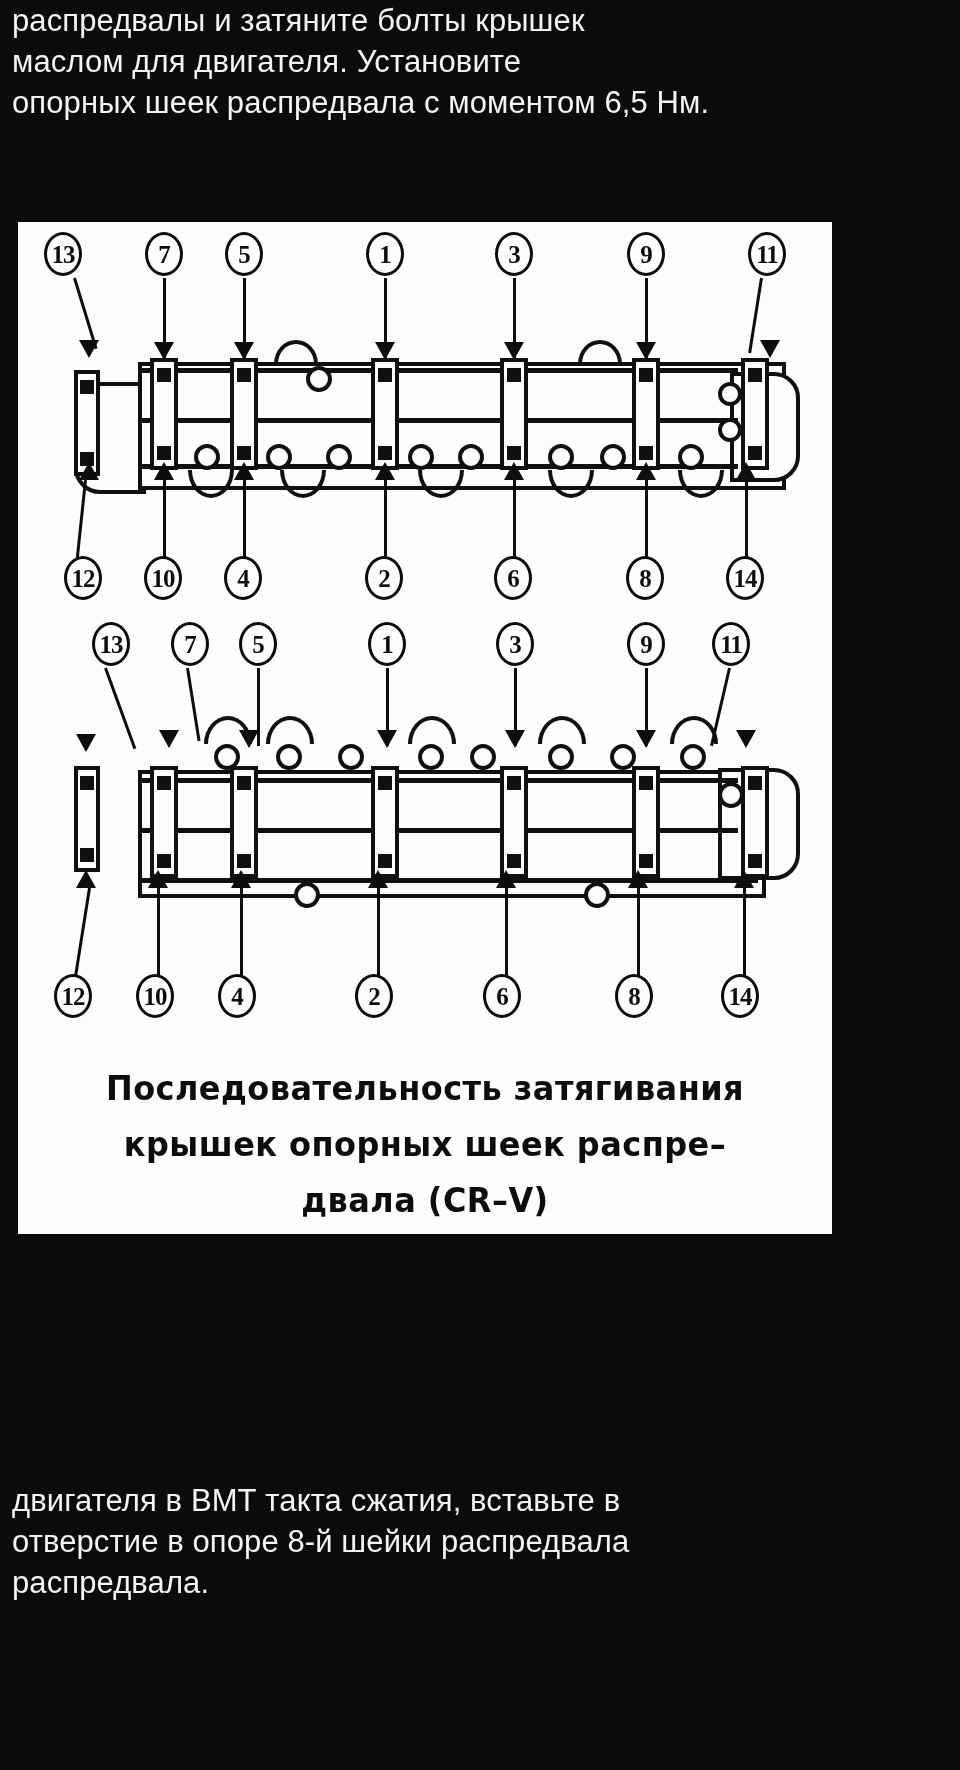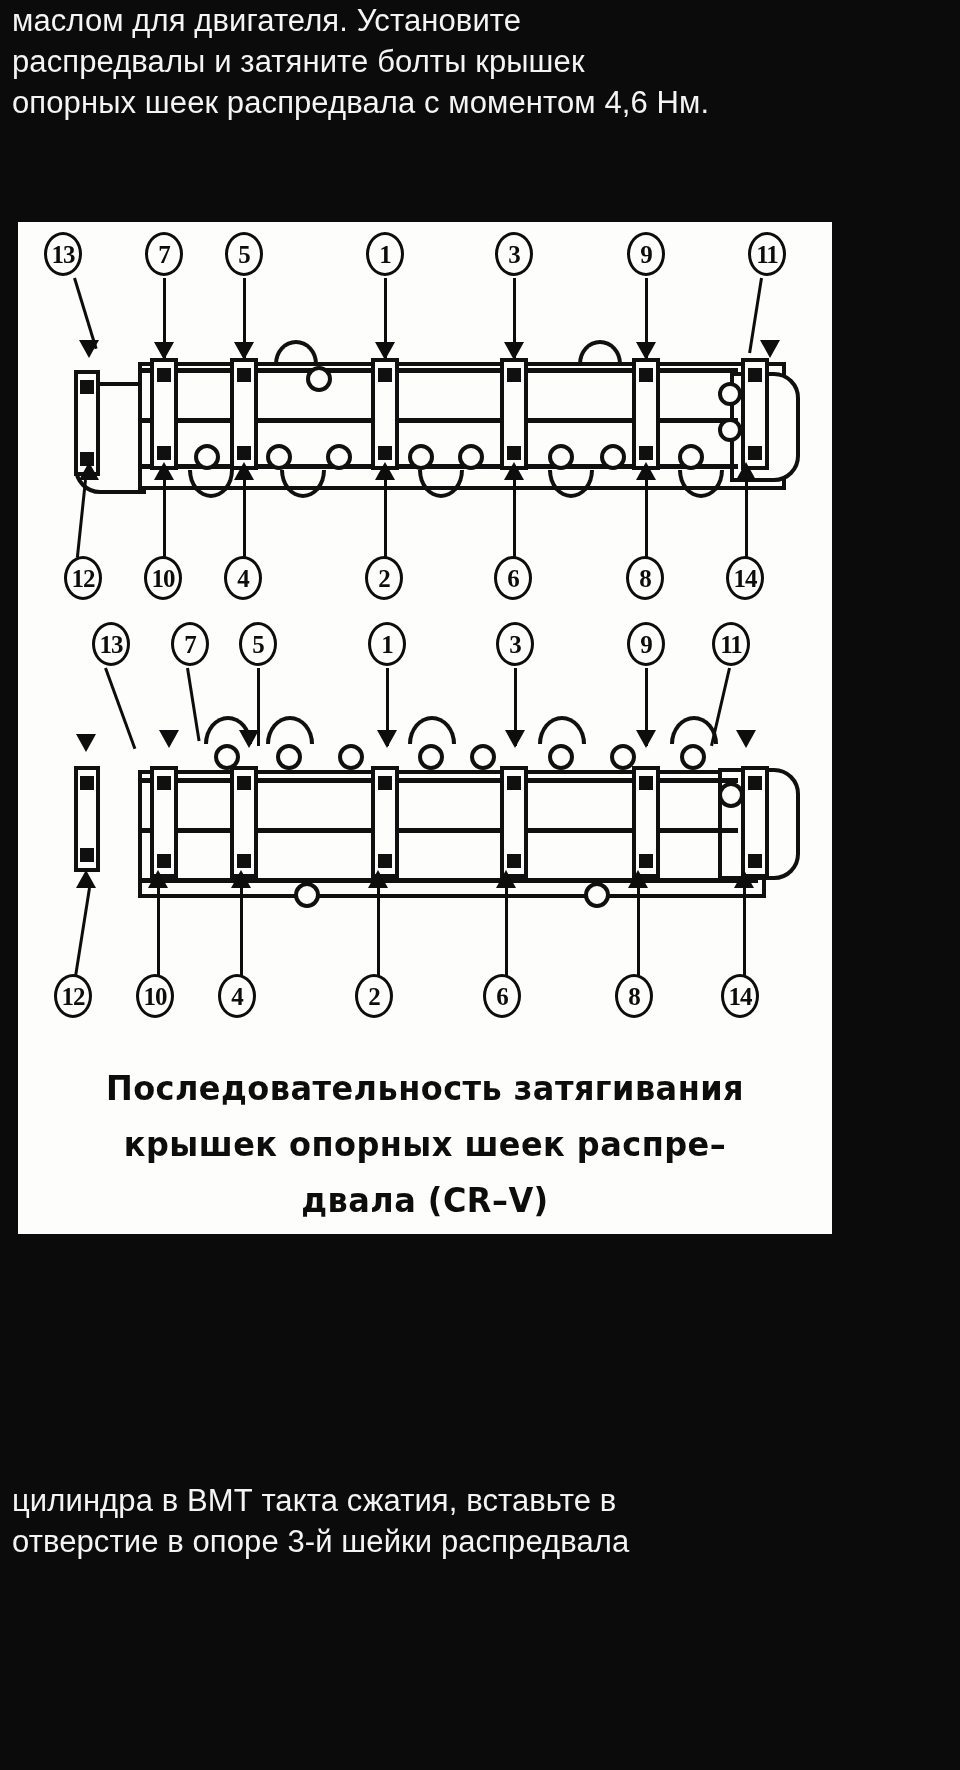--- a/index.html
+++ b/index.html
@@ -164,23 +164,23 @@
     transform: scaleX(0.94);
   }
   .caption .cl { display: block; white-space: nowrap; }
 </style>
 </head>
 <body>
 
 <div class="page">
 
   <div class="para para-top">
+    <span class="ln">распредвалы и затяните болты крышек</span>
     <span class="ln">маслом для двигателя. Установите</span>
-    <span class="ln">распредвалы и затяните болты крышек</span>
-    <span class="ln">опорных шеек распредвала с моментом 4,6 Нм.</span>
+    <span class="ln">опорных шеек распредвала с моментом 6,5 Нм.</span>
   </div>
 
   <div class="figure">
     <div class="figure-inner">
 
       <div class="bubble" style="left:26px;  top:10px;">13</div>
       <div class="bubble" style="left:127px; top:10px;">7</div>
       <div class="bubble" style="left:207px; top:10px;">5</div>
       <div class="bubble" style="left:348px; top:10px;">1</div>
       <div class="bubble" style="left:477px; top:10px;">3</div>
@@ -369,17 +369,18 @@
       <div class="caption" style="top:838px;">
         <span class="cl">Последовательность затягивания</span>
         <span class="cl">крышек опорных шеек распре–</span>
         <span class="cl">двала (CR–V)</span>
       </div>
 
     </div>
   </div>
 
   <div class="para para-bottom">
-    <span class="ln">цилиндра в ВМТ такта сжатия, вставьте в</span>
-    <span class="ln">отверстие в опоре 3-й шейки распредвала</span>
+    <span class="ln">двигателя в ВМТ такта сжатия, вставьте в</span>
+    <span class="ln">отверстие в опоре 8-й шейки распредвала</span>
+    <span class="ln">распредвала.</span>
   </div>
 
 </div>
 
 </body></html>

